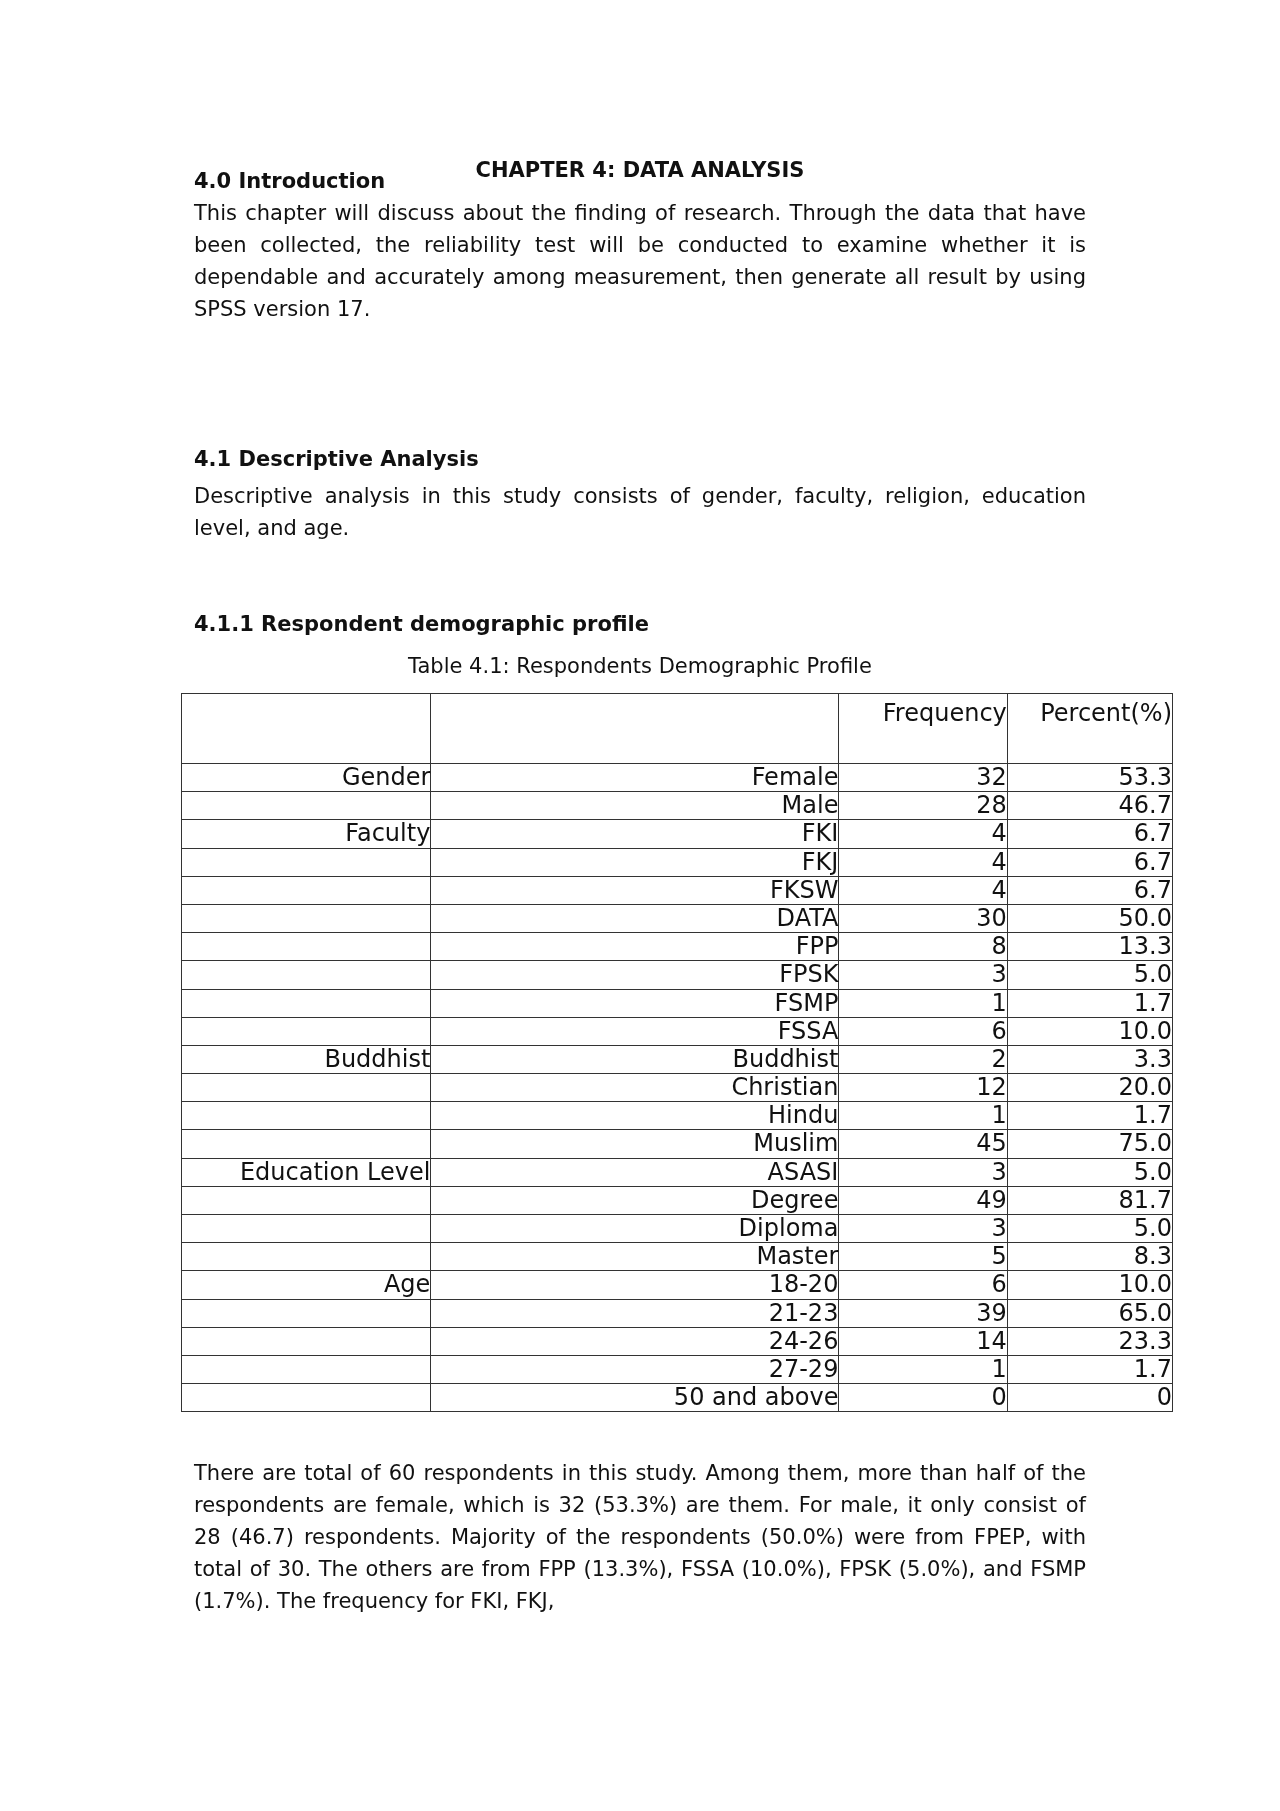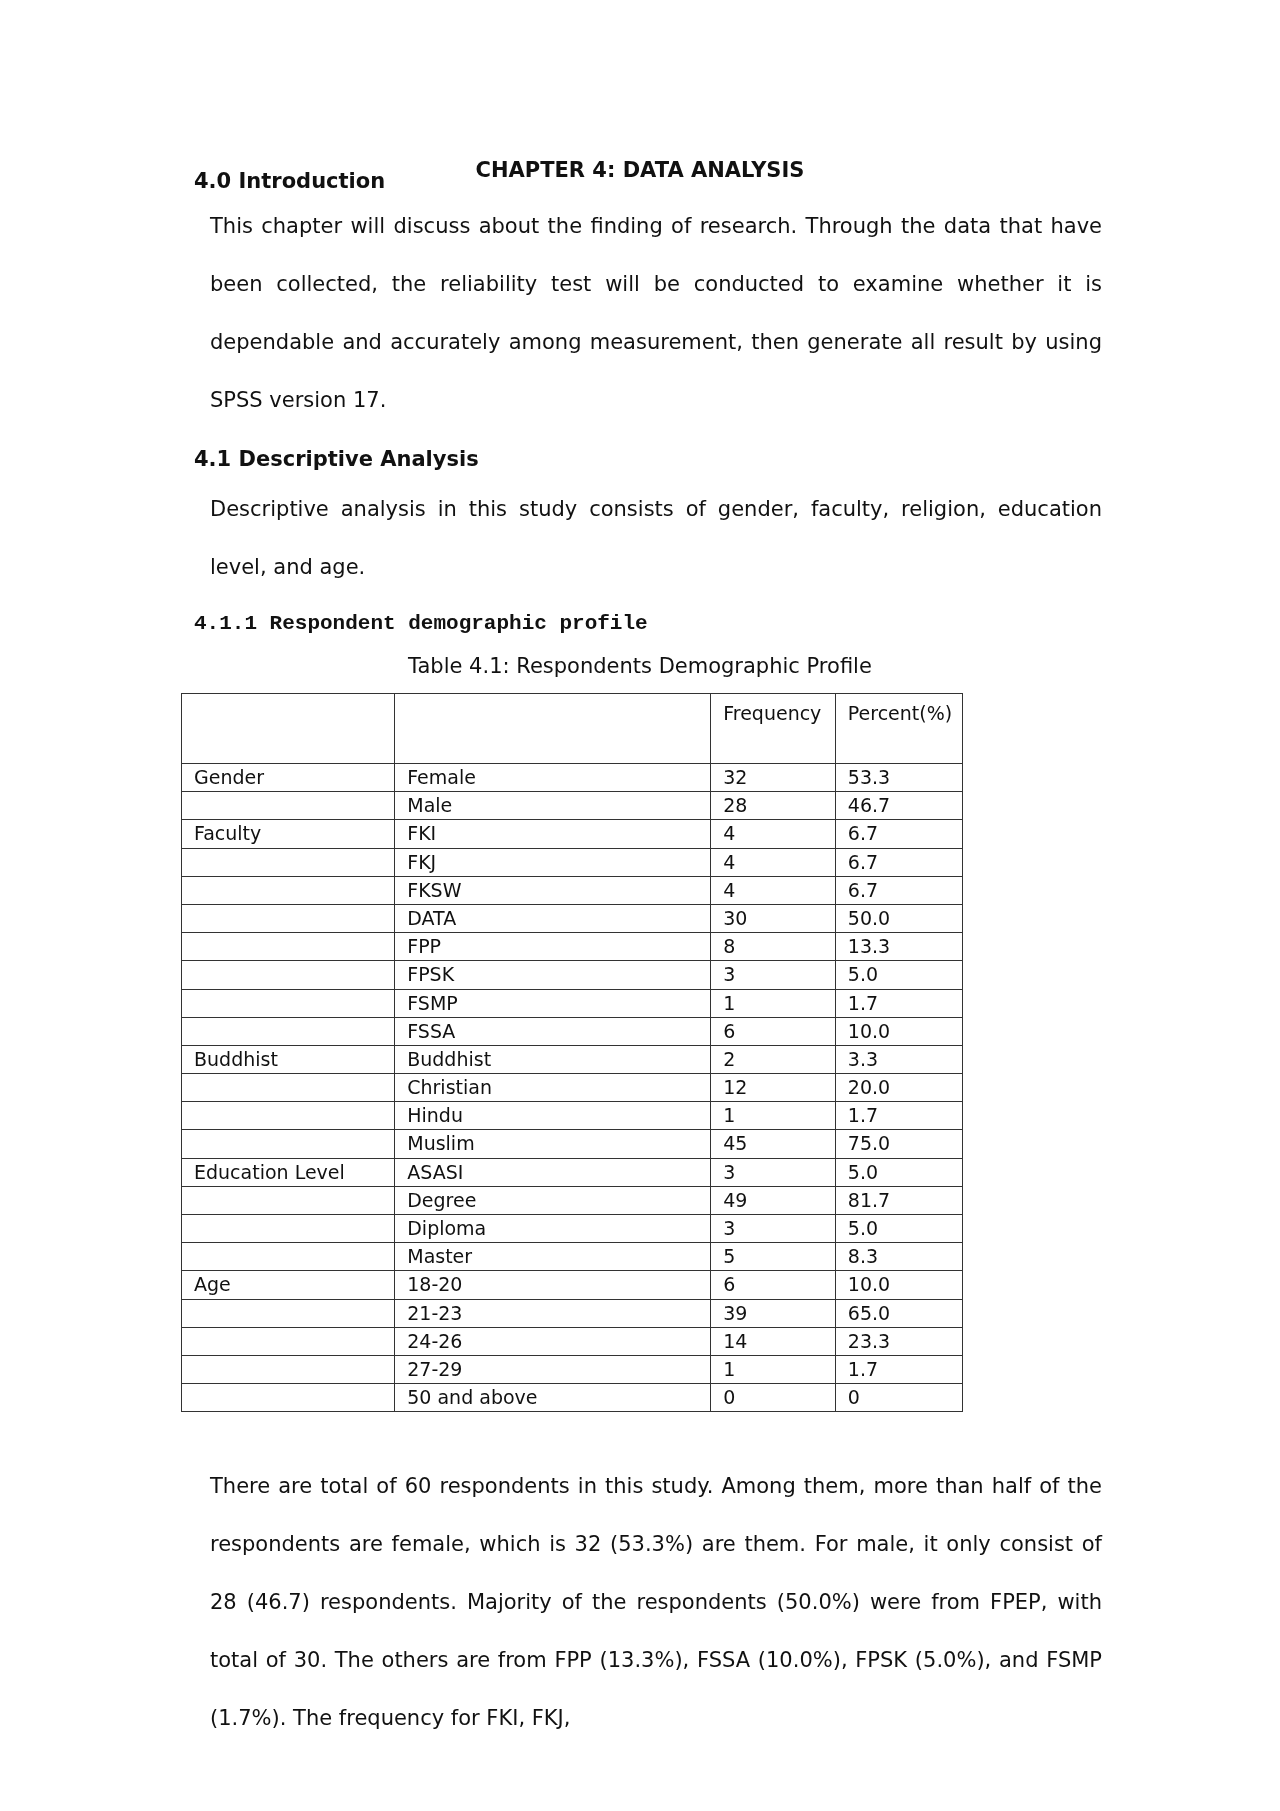--- a/index.html
+++ b/index.html
@@ -1,40 +1,40 @@
 <!DOCTYPE html>
 <html><head>
 <meta charset="utf-8">
 <style>
   html, body { margin: 0; padding: 0; background: #ffffff; }
   body { width: 1280px; height: 1811px; position: relative; overflow: hidden;
          font-family: "DejaVu Sans", sans-serif; color: #111; font-size: 21px; }
   .page { position: absolute; left: 194px; top: 0; width: 892px; }
   .chapter-title { position: absolute; left: 0; width: 892px; top: 152px; text-align: center; font-weight: bold; font-size: 21px; line-height: 36px; }
   .h { position: absolute; left: 0; font-weight: bold; font-size: 21px; line-height: 36px; white-space: nowrap; }
-  .para { position: absolute; left: 16px; width: 892px; text-align: justify; line-height: 58px; font-size: 21px; }
+  .para { position: absolute; left: 0; width: 892px; text-align: justify; line-height: 32px; font-size: 21px; }
   .caption { position: absolute; left: 0; width: 892px; text-align: center; line-height: 36px; font-size: 21px; }
-  table.demo { position: absolute; left: 181px; top: 693px; width: 782px; border-collapse: collapse; font-size: 19px; }
+  table.demo { position: absolute; left: 181px; top: 693px; width: 992px; border-collapse: collapse; font-size: 24px; text-align: right; }
   table.demo td { border: 1.5px solid #333; padding: 0 0 0 12px; height: 27.2px; line-height: 27px; vertical-align: top; white-space: nowrap; }
   table.demo tr.head td { height: 67px; line-height: 35px; white-space: normal; word-break: break-all; padding-top: 2px; }
   col.c1 { width: 231px; } col.c2 { width: 378px; } col.c3 { width: 156px; } col.c4 { width: 153px; }
 </style>
 </head>
 <body>
 
 <div class="page">
   <div class="chapter-title">CHAPTER 4: DATA ANALYSIS</div>
 
   <div class="h" style="top:163px;">4.0 Introduction</div>
   <div class="para" style="top:197px;">This chapter will discuss about the finding of research. Through the data that have been collected, the reliability test will be conducted to examine whether it is dependable and accurately among measurement, then generate all result by using SPSS version 17.</div>
 
   <div class="h" style="top:441px;text-align:right;">4.1 Descriptive Analysis</div>
   <div class="para" style="top:480px;">Descriptive analysis in this study consists of gender, faculty, religion, education level, and age.</div>
 
-  <div class="h" style="top:606px;font-family:Liberation Mono, monospace;">4.1.1 Respondent demographic profile</div>
+  <div class="h" style="top:606px;">4.1.1 Respondent demographic profile</div>
   <div class="caption" style="top:648px;">Table 4.1: Respondents Demographic Profile</div>
 
   <div class="para" style="top:1457px;">There are total of 60 respondents in this study. Among them, more than half of the respondents are female, which is 32 (53.3%) are them. For male, it only consist of 28 (46.7) respondents. Majority of the respondents (50.0%) were from FPEP, with total of 30. The others are from FPP (13.3%), FSSA (10.0%), FPSK (5.0%), and FSMP (1.7%). The frequency for FKI, FKJ,</div>
 </div>
 
 <table class="demo">
   <colgroup>
       <col class="c1">
       <col class="c2">
       <col class="c3">

